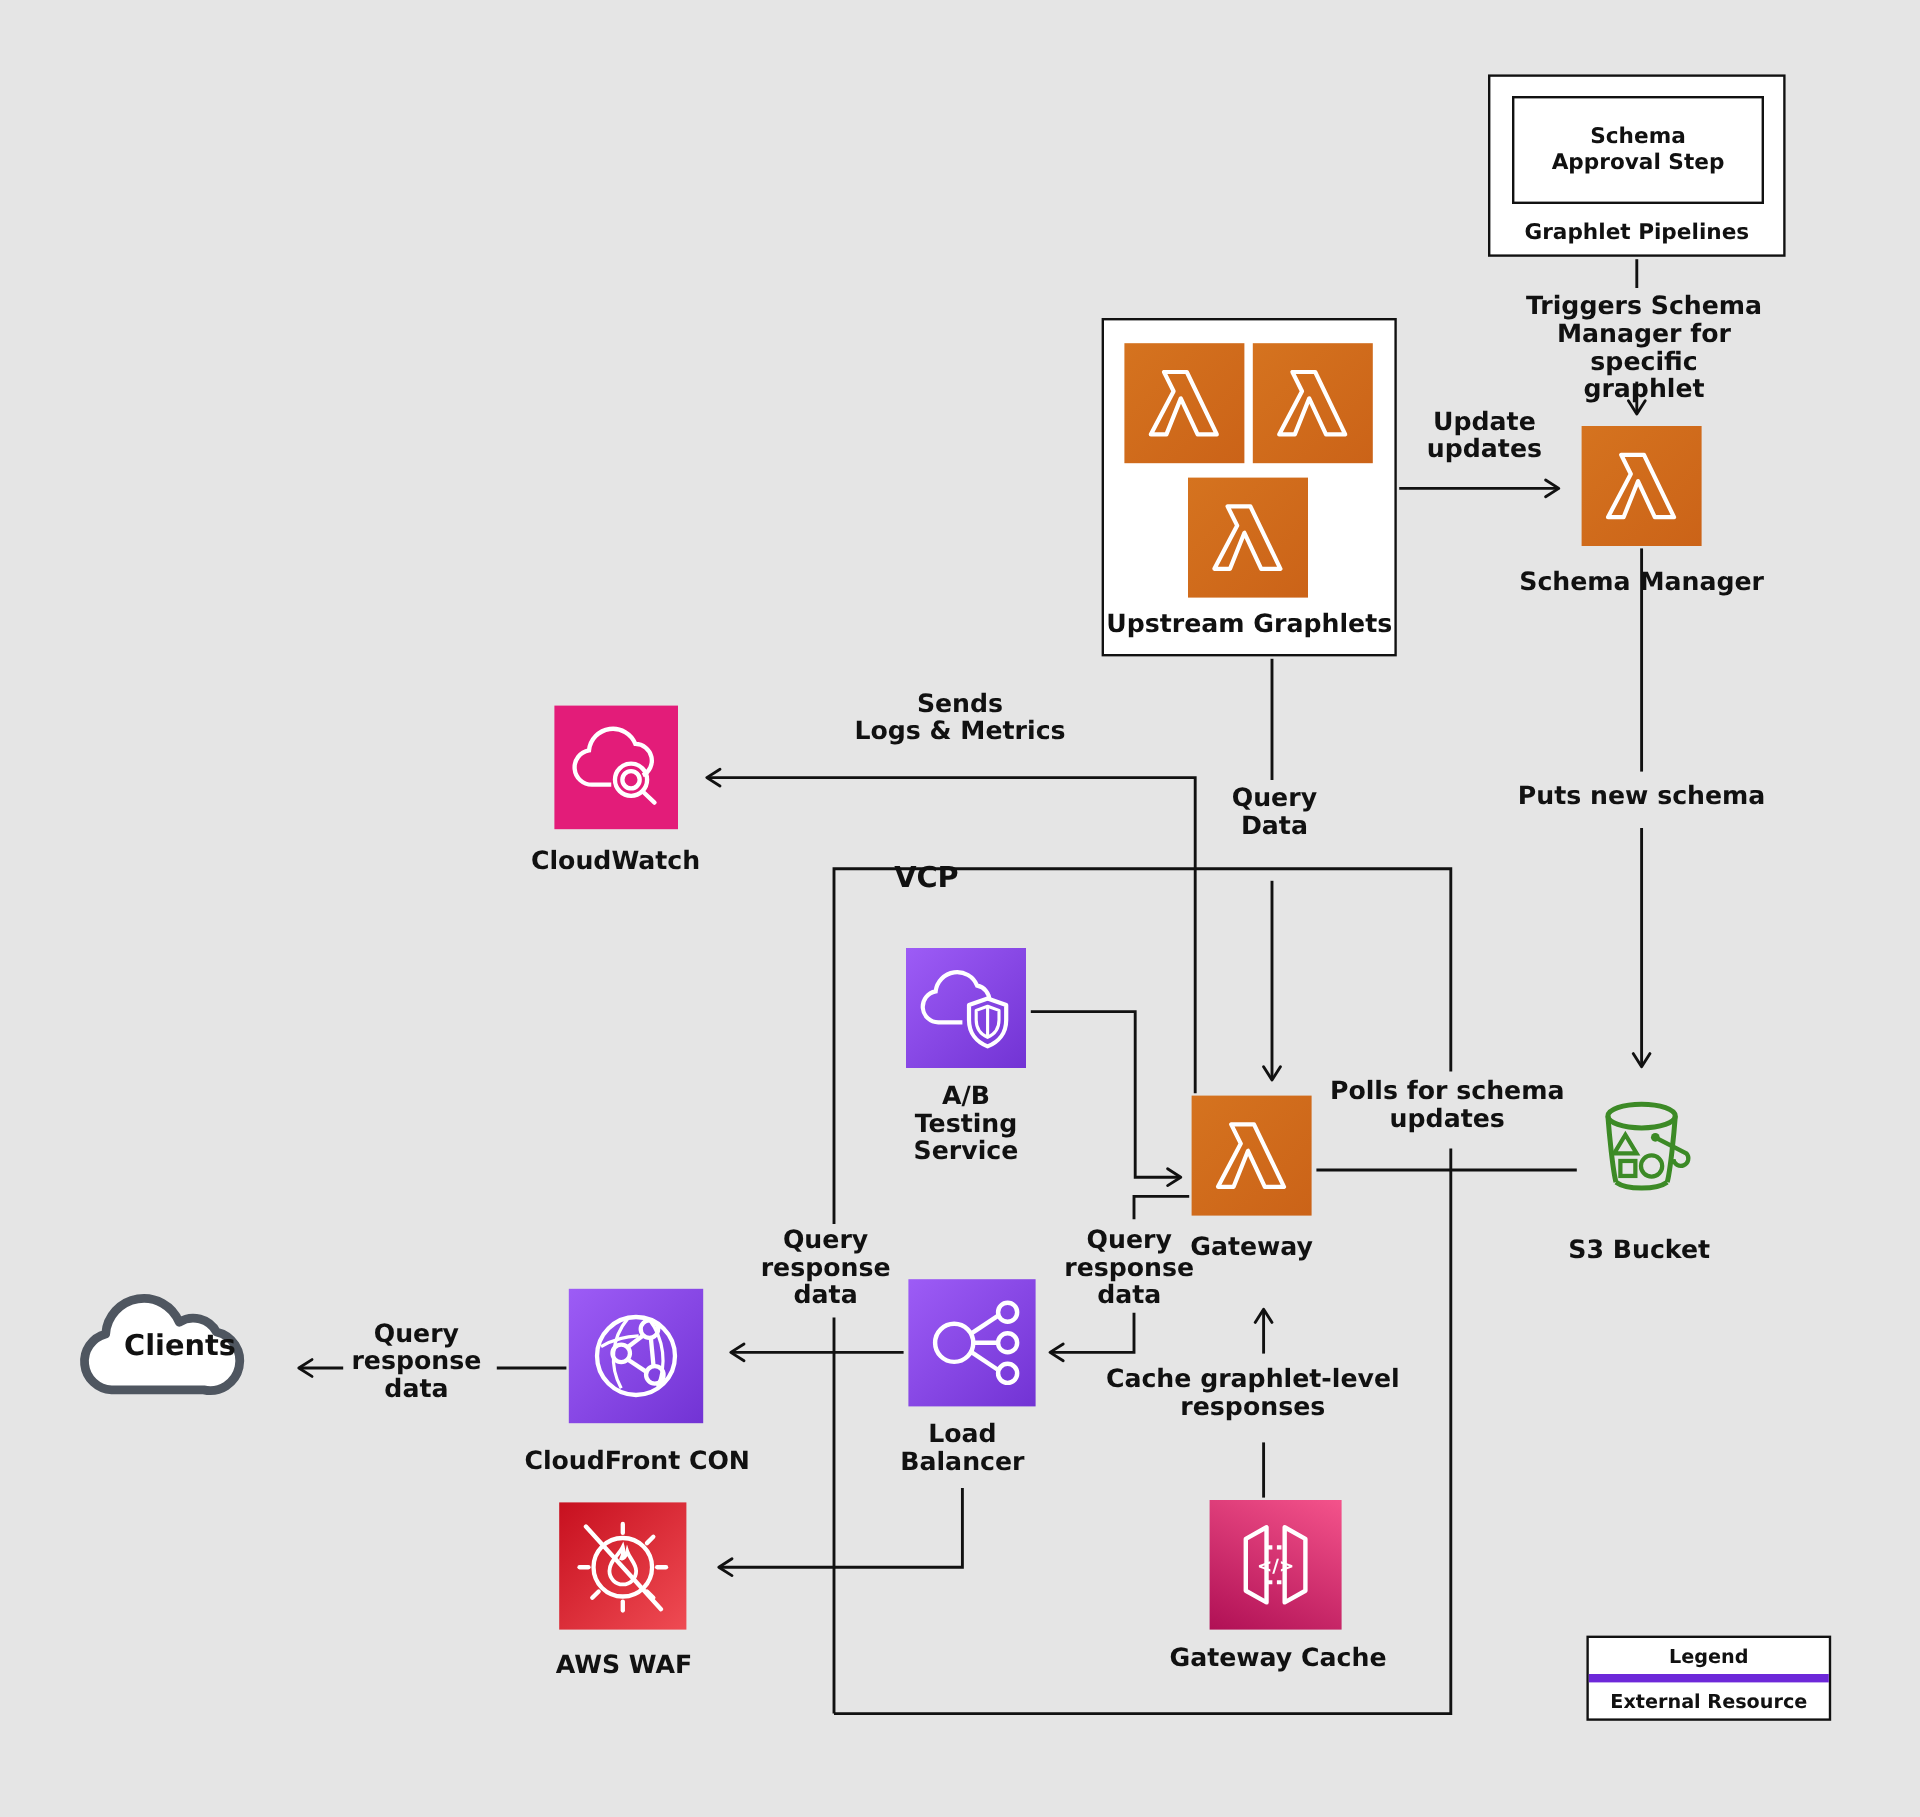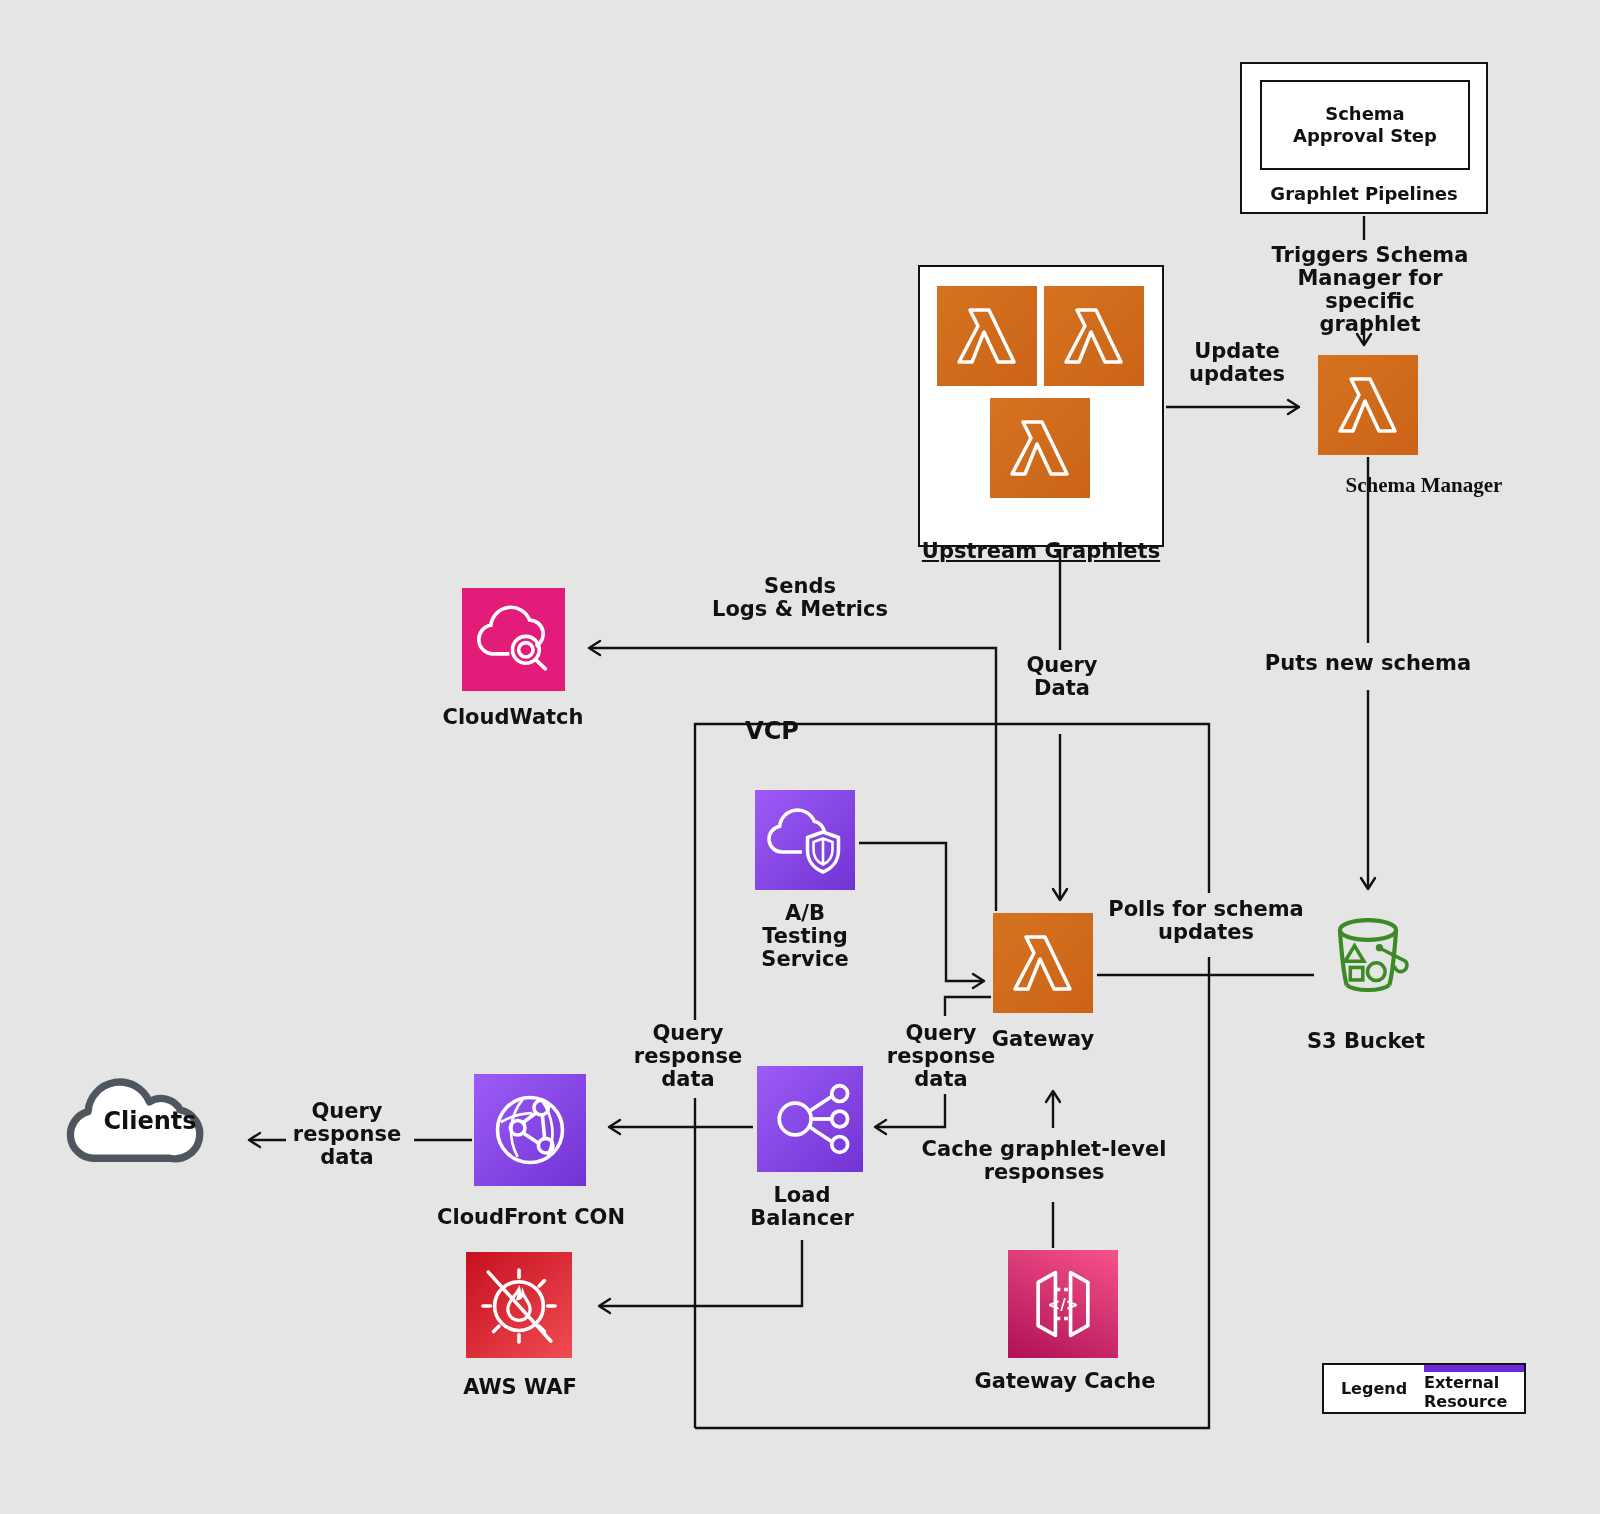--- a/index.html
+++ b/index.html
@@ -83,28 +83,28 @@
   <div class="icon grad-lambda" style="left:1044px;top:286px;width:100px;height:100px;">
     <svg class="sq" viewBox="0 0 100 100">
         <path d="M33 24 H52 L77 76 H61 L47 46 L35 76 H22 L41 40 Z" fill="none" stroke="#fff" stroke-width="3.5" stroke-linejoin="round"></path>
       </svg>
   </div>
   <div class="icon grad-lambda" style="left:990px;top:398px;width:100px;height:100px;">
     <svg class="sq" viewBox="0 0 100 100">
         <path d="M33 24 H52 L77 76 H61 L47 46 L35 76 H22 L41 40 Z" fill="none" stroke="#fff" stroke-width="3.5" stroke-linejoin="round"></path>
       </svg>
   </div>
-  <div class="lbl" style="left:1041px;top:540px;text-decoration:underline;">Upstream Graphlets</div>
+  <div class="lbl" style="left:1041px;top:509px;">Upstream Graphlets</div>
 
   <div class="icon grad-lambda" style="left:1318px;top:355px;width:100px;height:100px;">
     <svg class="sq" viewBox="0 0 100 100">
         <path d="M33 24 H52 L77 76 H61 L47 46 L35 76 H22 L41 40 Z" fill="none" stroke="#fff" stroke-width="3.5" stroke-linejoin="round"></path>
       </svg>
   </div>
-  <div class="lbl" style="left:1424px;top:474px;font-family:Liberation Serif, serif;">Schema Manager</div>
+  <div class="lbl" style="left:1368px;top:474px;">Schema Manager</div>
 
   <div class="icon grad-lambda" style="left:993px;top:913px;width:100px;height:100px;">
     <svg class="sq" viewBox="0 0 100 100">
         <path d="M33 24 H52 L77 76 H61 L47 46 L35 76 H22 L41 40 Z" fill="none" stroke="#fff" stroke-width="3.5" stroke-linejoin="round"></path>
       </svg>
   </div>
   <div class="lbl" style="left:1043px;top:1028px;">Gateway</div>
 
   <div class="icon flat-pink" style="left:462px;top:588px;width:103px;height:103px;">
     <svg class="sq" viewBox="0 0 100 100" fill="none" stroke="#fff" stroke-width="3.5">
@@ -227,18 +227,18 @@
       <polygon points="73,30 57,21 57,79 73,70" stroke-width="3.4" stroke-linejoin="round"></polygon>
       <path d="M44 36.5 H56" stroke-width="3.2" stroke-dasharray="3.5 3.5"></path>
       <path d="M44 63.5 H56" stroke-width="3.2" stroke-dasharray="3.5 3.5"></path>
       <text x="50" y="55.5" fill="#fff" stroke="none" font-family="DejaVu Sans, sans-serif" font-size="14" font-weight="bold" text-anchor="middle">&lt;/&gt;</text>
     </svg>
   </div>
   <div class="lbl" style="left:1065px;top:1370px;">Gateway Cache</div>
   <div class="lbl" style="left:1044px;top:1138px;">Cache graphlet-level
 responses</div>
 
-  <div class="box" style="left:1322px;top:1363px;width:204px;height:51px;display:flex;flex-direction:row;">
+  <div class="box" style="left:1322px;top:1363px;width:204px;height:71px;display:flex;flex-direction:column;">
     <div class="legend-row" style="flex:1;">Legend</div>
     <div class="legend-row" style="flex:1;border-top:7px solid #6d28d9;">External Resource</div>
   </div>
 
 </div>
 
 </body></html>

